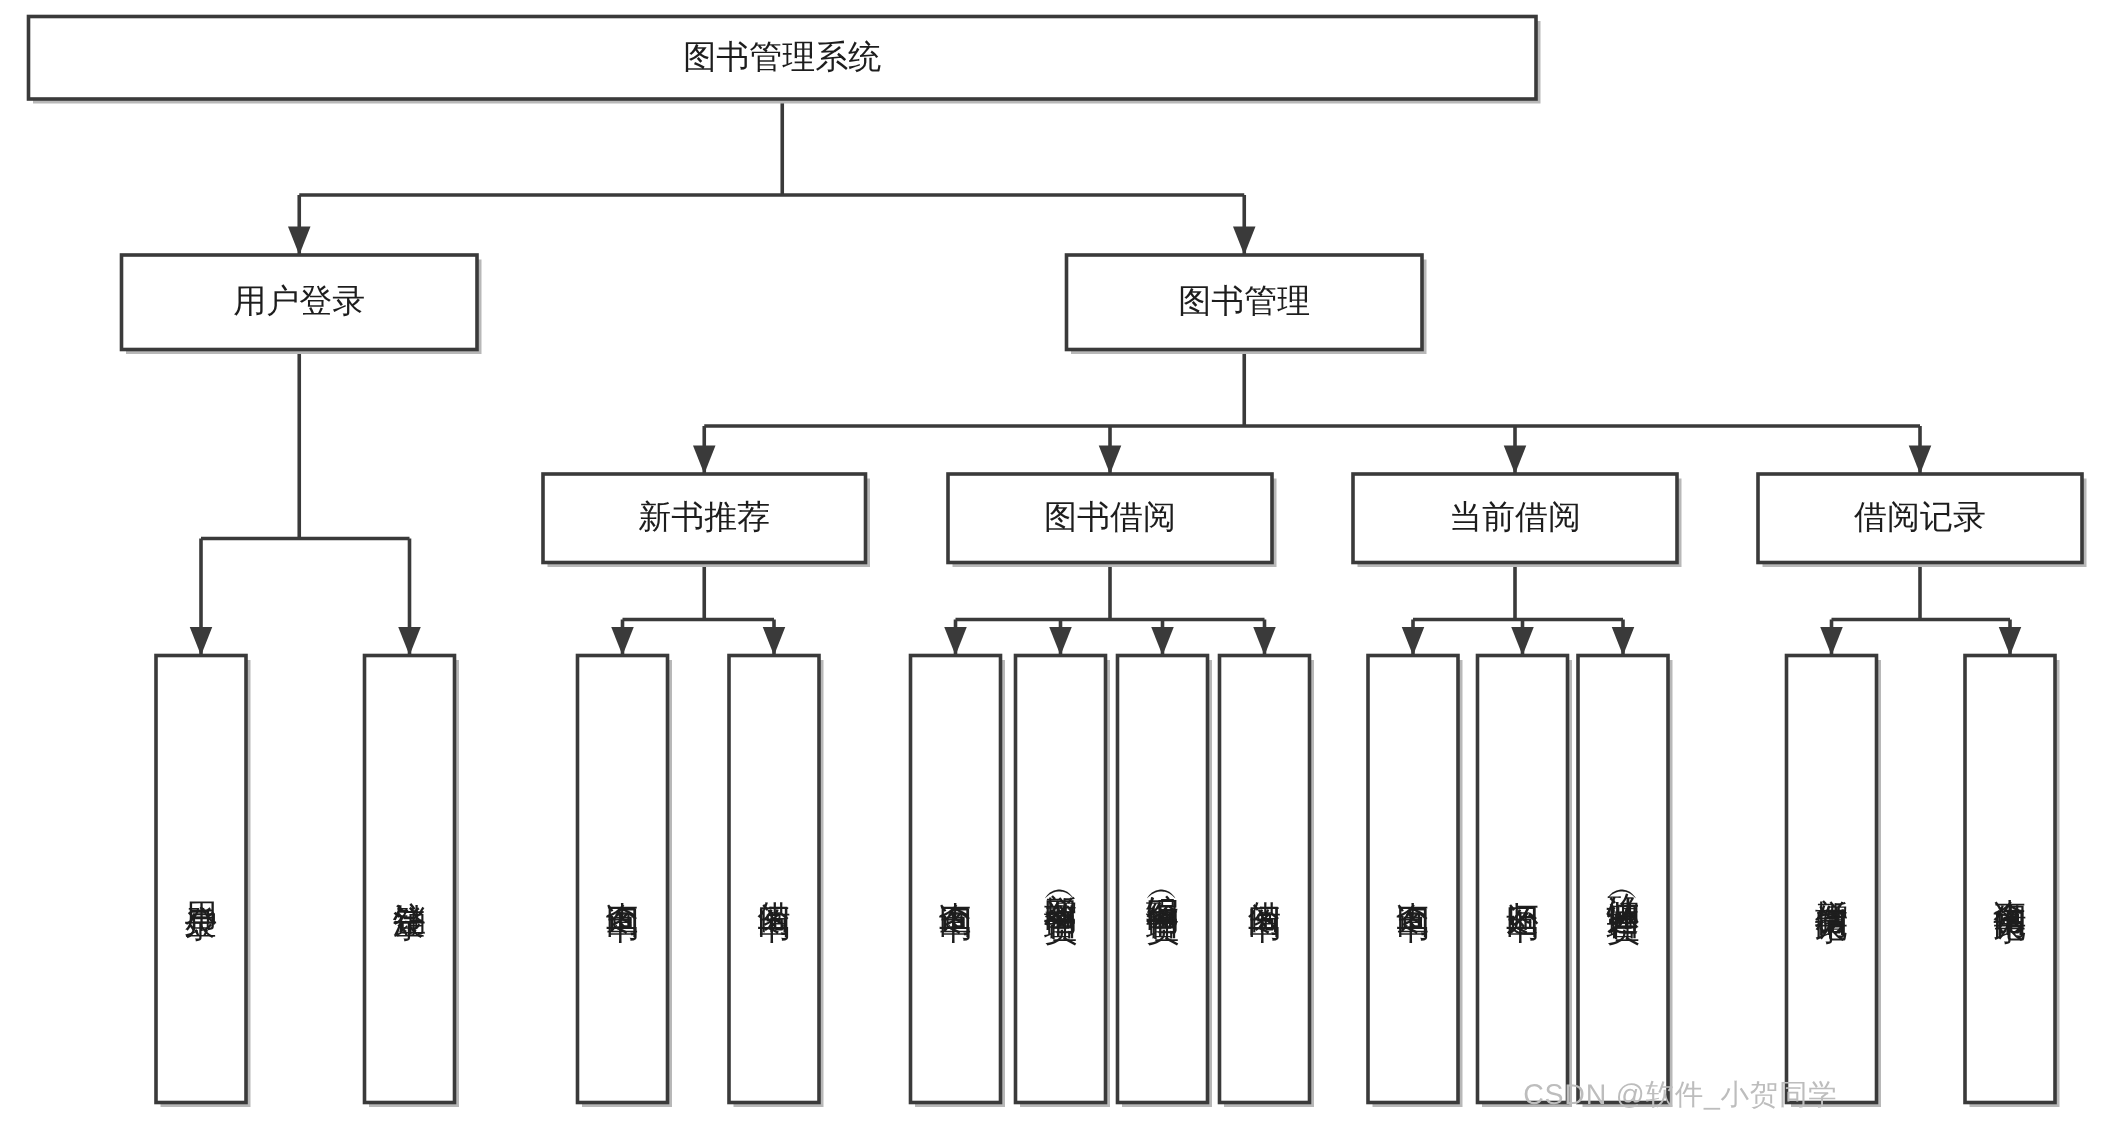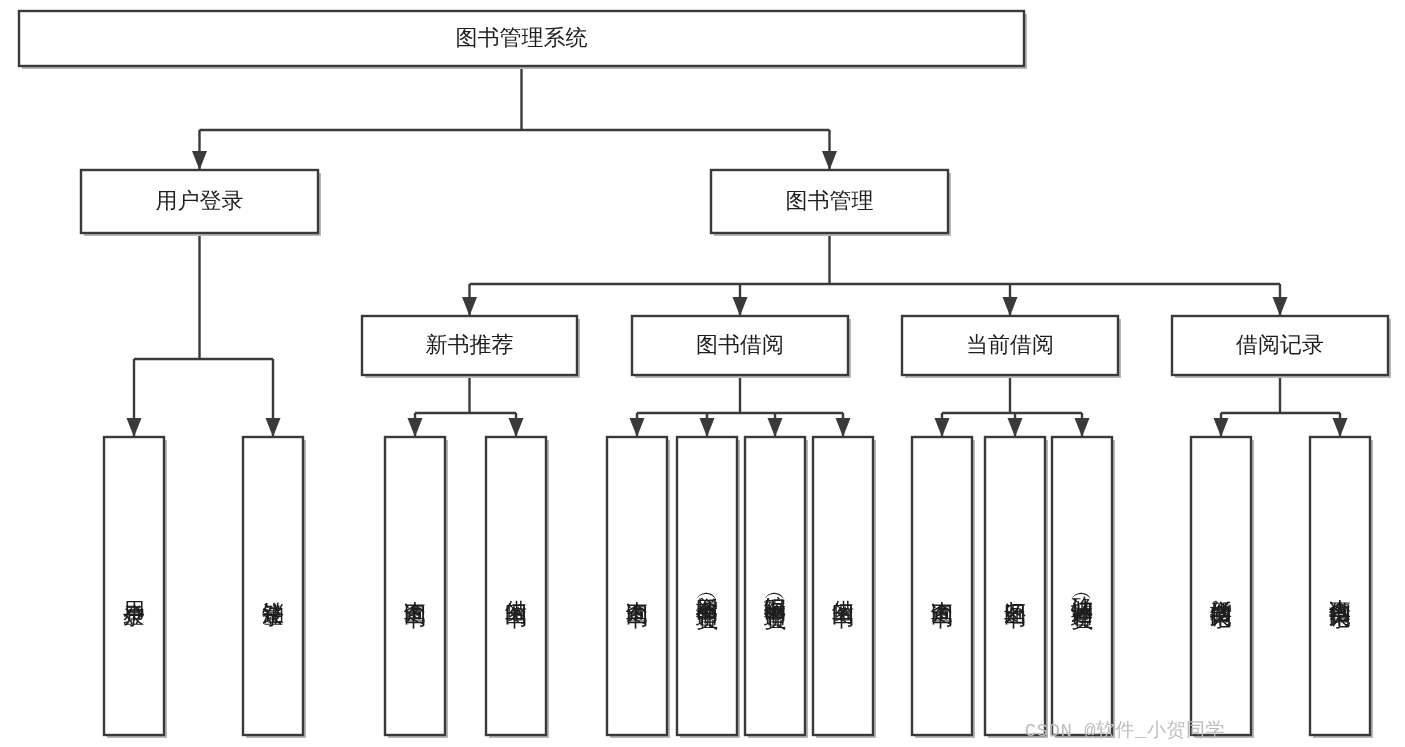--- a/index.html
+++ b/index.html
@@ -65,21 +65,21 @@
     align-items: flex-start;
     justify-content: center;
     line-height: 1;
     pointer-events: none;
     white-space: nowrap;
   }
   .watermark {
     position: absolute;
     right: 8px;
     bottom: 4px;
-    font-family: Liberation Mono, monospace;
+    font-family: Liberation Sans, sans-serif;
     font-size: 19px;
     color: #bdbdbd;
     letter-spacing: 0.5px;
     user-select: none;
   }
 </style>
 </head>
 <body>
 
 <div id="diagram-root">

